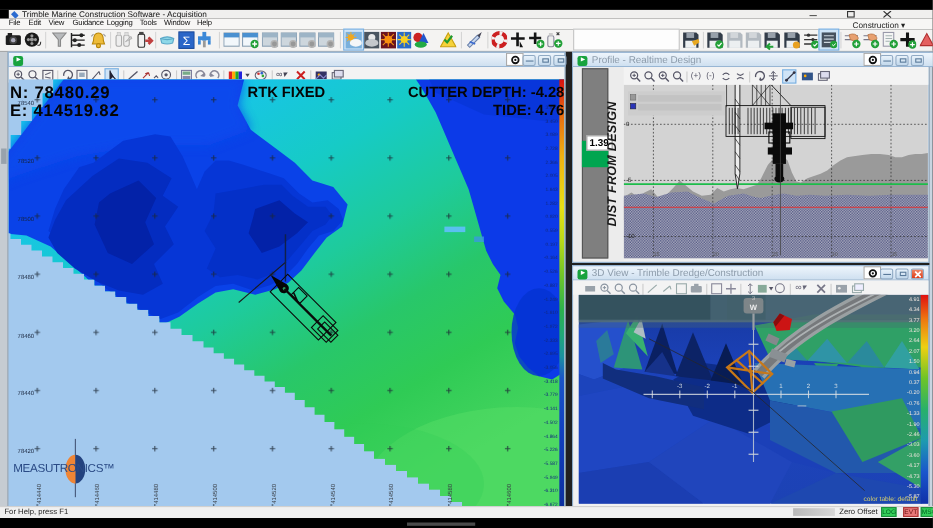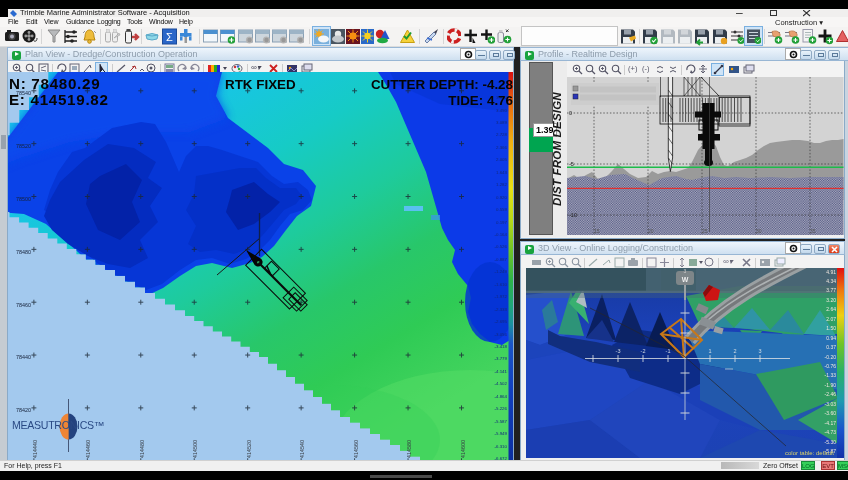--- a/index.html
+++ b/index.html
@@ -2,21 +2,21 @@
 <html><head><meta charset="utf-8"><style>
 *{margin:0;padding:0;box-sizing:border-box}
 body{width:848px;height:480px;overflow:hidden;background:#000;font-family:"Liberation Sans",sans-serif;position:relative}
 .abs{position:absolute}
 </style></head><body>
 <div class="abs" style="left:0;top:9px;width:848px;height:8px;background:#f0efee"></div>
 <div class="abs" style="left:0;top:9px;width:8px;height:8px;background:#000"></div>
 <svg class="abs" style="left:10px;top:10px" width="7" height="7">
     <path d="M0,3 L3,0 L7,4 L4,7 Z" fill="#2a6ad0"></path>
   </svg>
-<div class="abs" style="left:20px;top:9px;font-size:7.5px;line-height:8px;color:#111">Trimble Marine Administrator Software - Acquisition</div>
+<div class="abs" style="left:20px;top:9px;font-size:7.5px;line-height:8px;color:#111">Trimble Marine Construction Software - Acquisition</div>
 <div class="abs" style="left:736px;top:6px;font-size:12px;color:#333">–</div>
 <div class="abs" style="left:770px;top:10px;width:7px;height:6px;border:1px solid #333"></div>
 <svg class="abs" style="left:803px;top:10px" width="8" height="7">
     <path d="M0,0 L7,6 M7,0 L0,6" stroke="#333" stroke-width="1.1"></path>
   </svg>
 <div class="abs" style="left:0;top:17px;width:848px;height:10px;background:#f7f6f5"></div>
 <div class="abs" style="left:8px;top:17.5px;font-size:7px;letter-spacing:-0.2px;color:#101010">File</div>
 <div class="abs" style="left:26px;top:17.5px;font-size:7px;letter-spacing:-0.2px;color:#101010">Edit</div>
 <div class="abs" style="left:44px;top:17.5px;font-size:7px;letter-spacing:-0.2px;color:#101010">View</div>
 <div class="abs" style="left:66px;top:17.5px;font-size:7px;letter-spacing:-0.2px;color:#101010">Guidance</div>
@@ -261,21 +261,20 @@
   </svg>
 <div class="abs" style="left:0;top:47px;width:848px;height:415px;background:#202020"></div>
 <div class="abs" style="left:0;top:47px;width:7px;height:415px;background:#c6ccd2"></div>
 <div class="abs" style="left:1px;top:135px;width:5px;height:14px;background:#98a2ac"></div>
 <div class="abs" style="left:845px;top:47px;width:3px;height:415px;background:#c8d4e0"></div>
 <div class="abs" style="left:7px;top:47px;width:507px;height:414px;background:#f2f2f2;border:1px solid #8aaac8"></div>
 <div style="position:absolute;left:7px;top:47px;width:507px;height:14px;
 background:linear-gradient(#eef5fc,#cfe0f0);border:1px solid #98b6d4;box-sizing:border-box">
 <div style="position:absolute;left:4px;top:2.5px;width:9px;height:9px;background:#18a33e;border-radius:2px"></div>
 <div style="position:absolute;left:6.6px;top:4px;width:0;height:0;border-left:4px solid #fff;border-top:2.5px solid transparent;border-bottom:2.5px solid transparent"></div>
-<div style="position:absolute;left:17px;top:1px;font-size:9px;color:#8d9cab;white-space:nowrap">Plan View - Dredge/Construction Operation</div>
 <div style="position:absolute;left:452px;top:0px;width:16px;height:12px;background:#fff;border:1px solid #aaa"></div>
 <svg style="position:absolute;left:456px;top:1.5px" width="9" height="9" viewBox="0 0 9 9">
       <circle cx="4.5" cy="4.5" r="3" fill="none" stroke="#111" stroke-width="1.6"></circle>
       <circle cx="4.5" cy="4.5" r="1" fill="#111"></circle>
     </svg>
     <div style="position:absolute;left:467px;top:2px;width:12px;height:10px;background:linear-gradient(#e8f2fa,#c2d8ec);border:1px solid #90aac4;border-radius:2px"></div>
     <div style="position:absolute;left:470px;top:6.5px;width:7px;height:1.5px;background:#5a7a9a"></div>
     <div style="position:absolute;left:481px;top:2px;width:12px;height:10px;background:linear-gradient(#e8f2fa,#c2d8ec);border:1px solid #90aac4;border-radius:2px"></div>
     <div style="position:absolute;left:484.5px;top:4.5px;width:6px;height:4px;border:1px solid #5a7a9a"></div>
     <div style="position:absolute;left:495px;top:2px;width:12px;height:10px;background:linear-gradient(#e8f2fa,#c2d8ec);border:1px solid #90aac4;border-radius:2px"></div>
@@ -623,21 +622,21 @@
 <ellipse cx="708.5" cy="162.5" rx="4.5" ry="3.5"></ellipse>
 <rect x="699" y="120" width="19" height="10" fill="none" stroke="#0a0a0a" stroke-width="1"></rect>
 </g>
     <line x1="709.5" y1="77" x2="709.5" y2="232" stroke="#444" stroke-width="0.7"></line>
   </svg>
 <div class="abs" style="left:520px;top:241px;width:325px;height:220px;background:#f0f0f0;border:1px solid #8aaac8"></div>
 <div style="position:absolute;left:520px;top:241px;width:325px;height:14px;
 background:linear-gradient(#eef5fc,#cfe0f0);border:1px solid #98b6d4;box-sizing:border-box">
 <div style="position:absolute;left:4px;top:2.5px;width:9px;height:9px;background:#18a33e;border-radius:2px"></div>
 <div style="position:absolute;left:6.6px;top:4px;width:0;height:0;border-left:4px solid #fff;border-top:2.5px solid transparent;border-bottom:2.5px solid transparent"></div>
-<div style="position:absolute;left:17px;top:1px;font-size:9px;color:#8d9cab;white-space:nowrap">3D View - Online Logging/Construction</div>
+<div style="position:absolute;left:17px;top:1px;font-size:9px;color:#8d9cab;white-space:nowrap">3D View - Trimble Dredge/Construction</div>
 <div style="position:absolute;left:264px;top:0px;width:16px;height:12px;background:#fff;border:1px solid #aaa"></div>
 <svg style="position:absolute;left:268px;top:1.5px" width="9" height="9" viewBox="0 0 9 9">
       <circle cx="4.5" cy="4.5" r="3" fill="none" stroke="#111" stroke-width="1.6"></circle>
       <circle cx="4.5" cy="4.5" r="1" fill="#111"></circle>
     </svg>
     <div style="position:absolute;left:279px;top:2px;width:12px;height:10px;background:linear-gradient(#e8f2fa,#c2d8ec);border:1px solid #90aac4;border-radius:2px"></div>
     <div style="position:absolute;left:282px;top:6.5px;width:7px;height:1.5px;background:#5a7a9a"></div>
     <div style="position:absolute;left:293px;top:2px;width:12px;height:10px;background:linear-gradient(#e8f2fa,#c2d8ec);border:1px solid #90aac4;border-radius:2px"></div>
     <div style="position:absolute;left:296.5px;top:4.5px;width:6px;height:4px;border:1px solid #5a7a9a"></div>
     <div style="position:absolute;left:307px;top:2px;width:12px;height:10px;background:linear-gradient(#f08868,#dd3813);border:1px solid #90aac4;border-radius:2px"></div>

